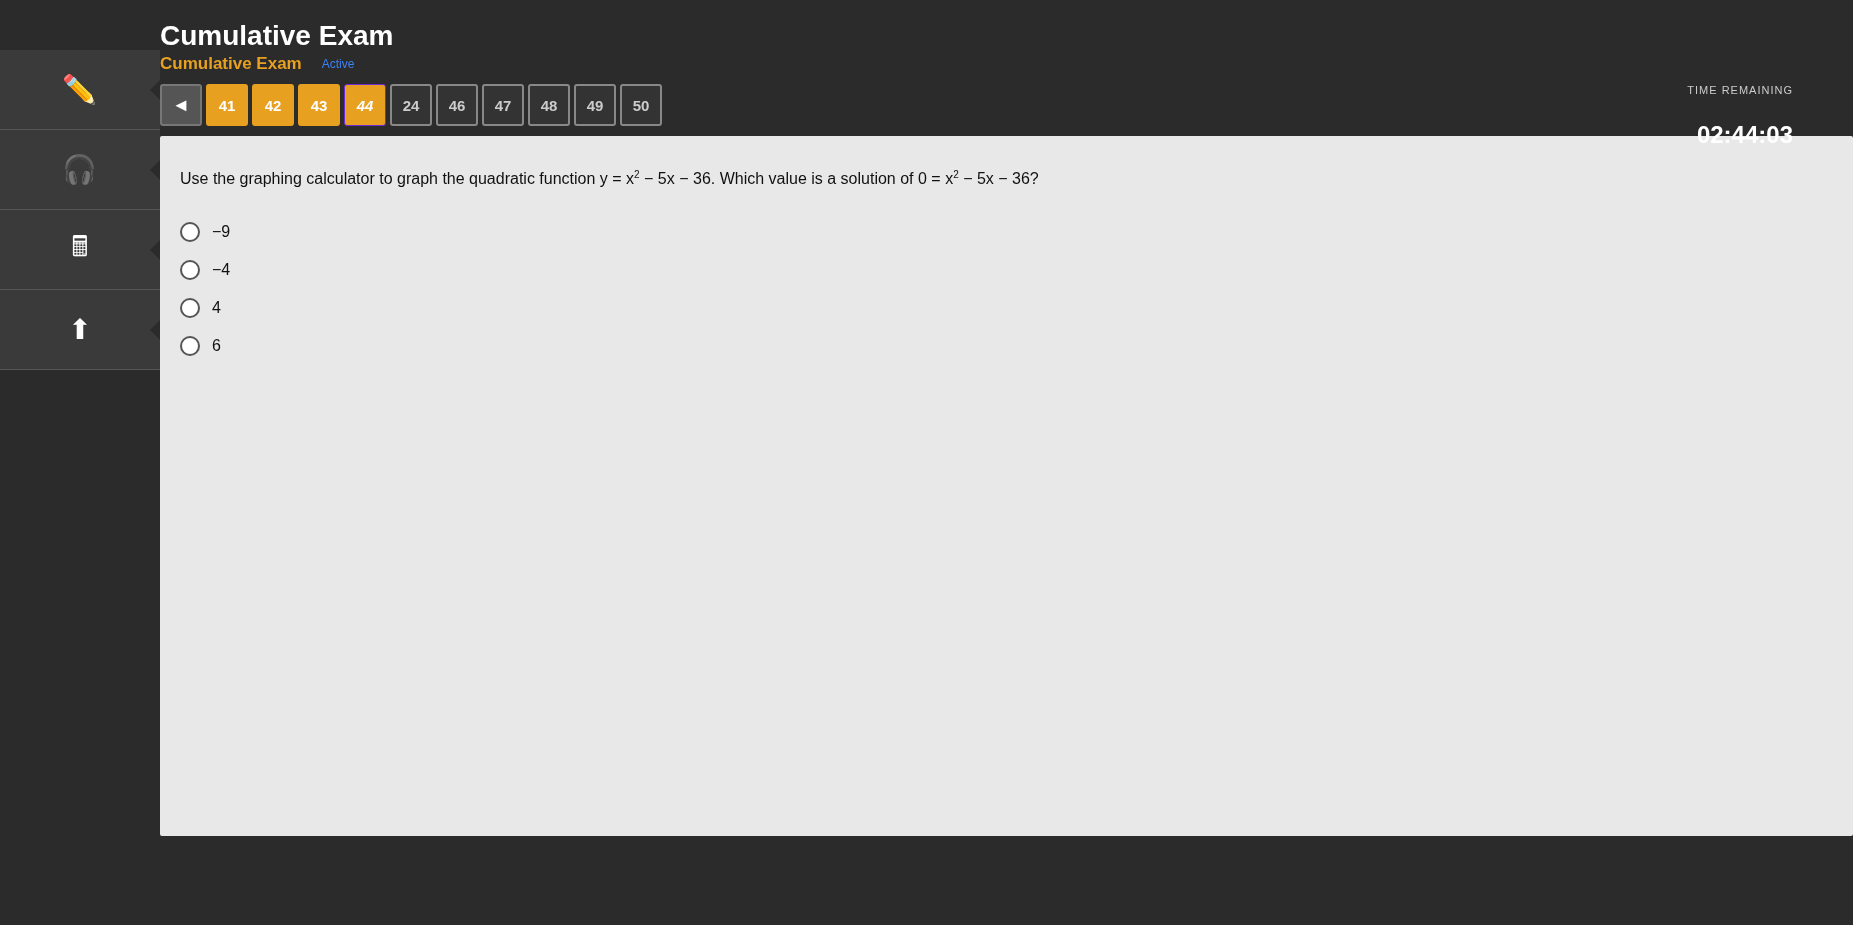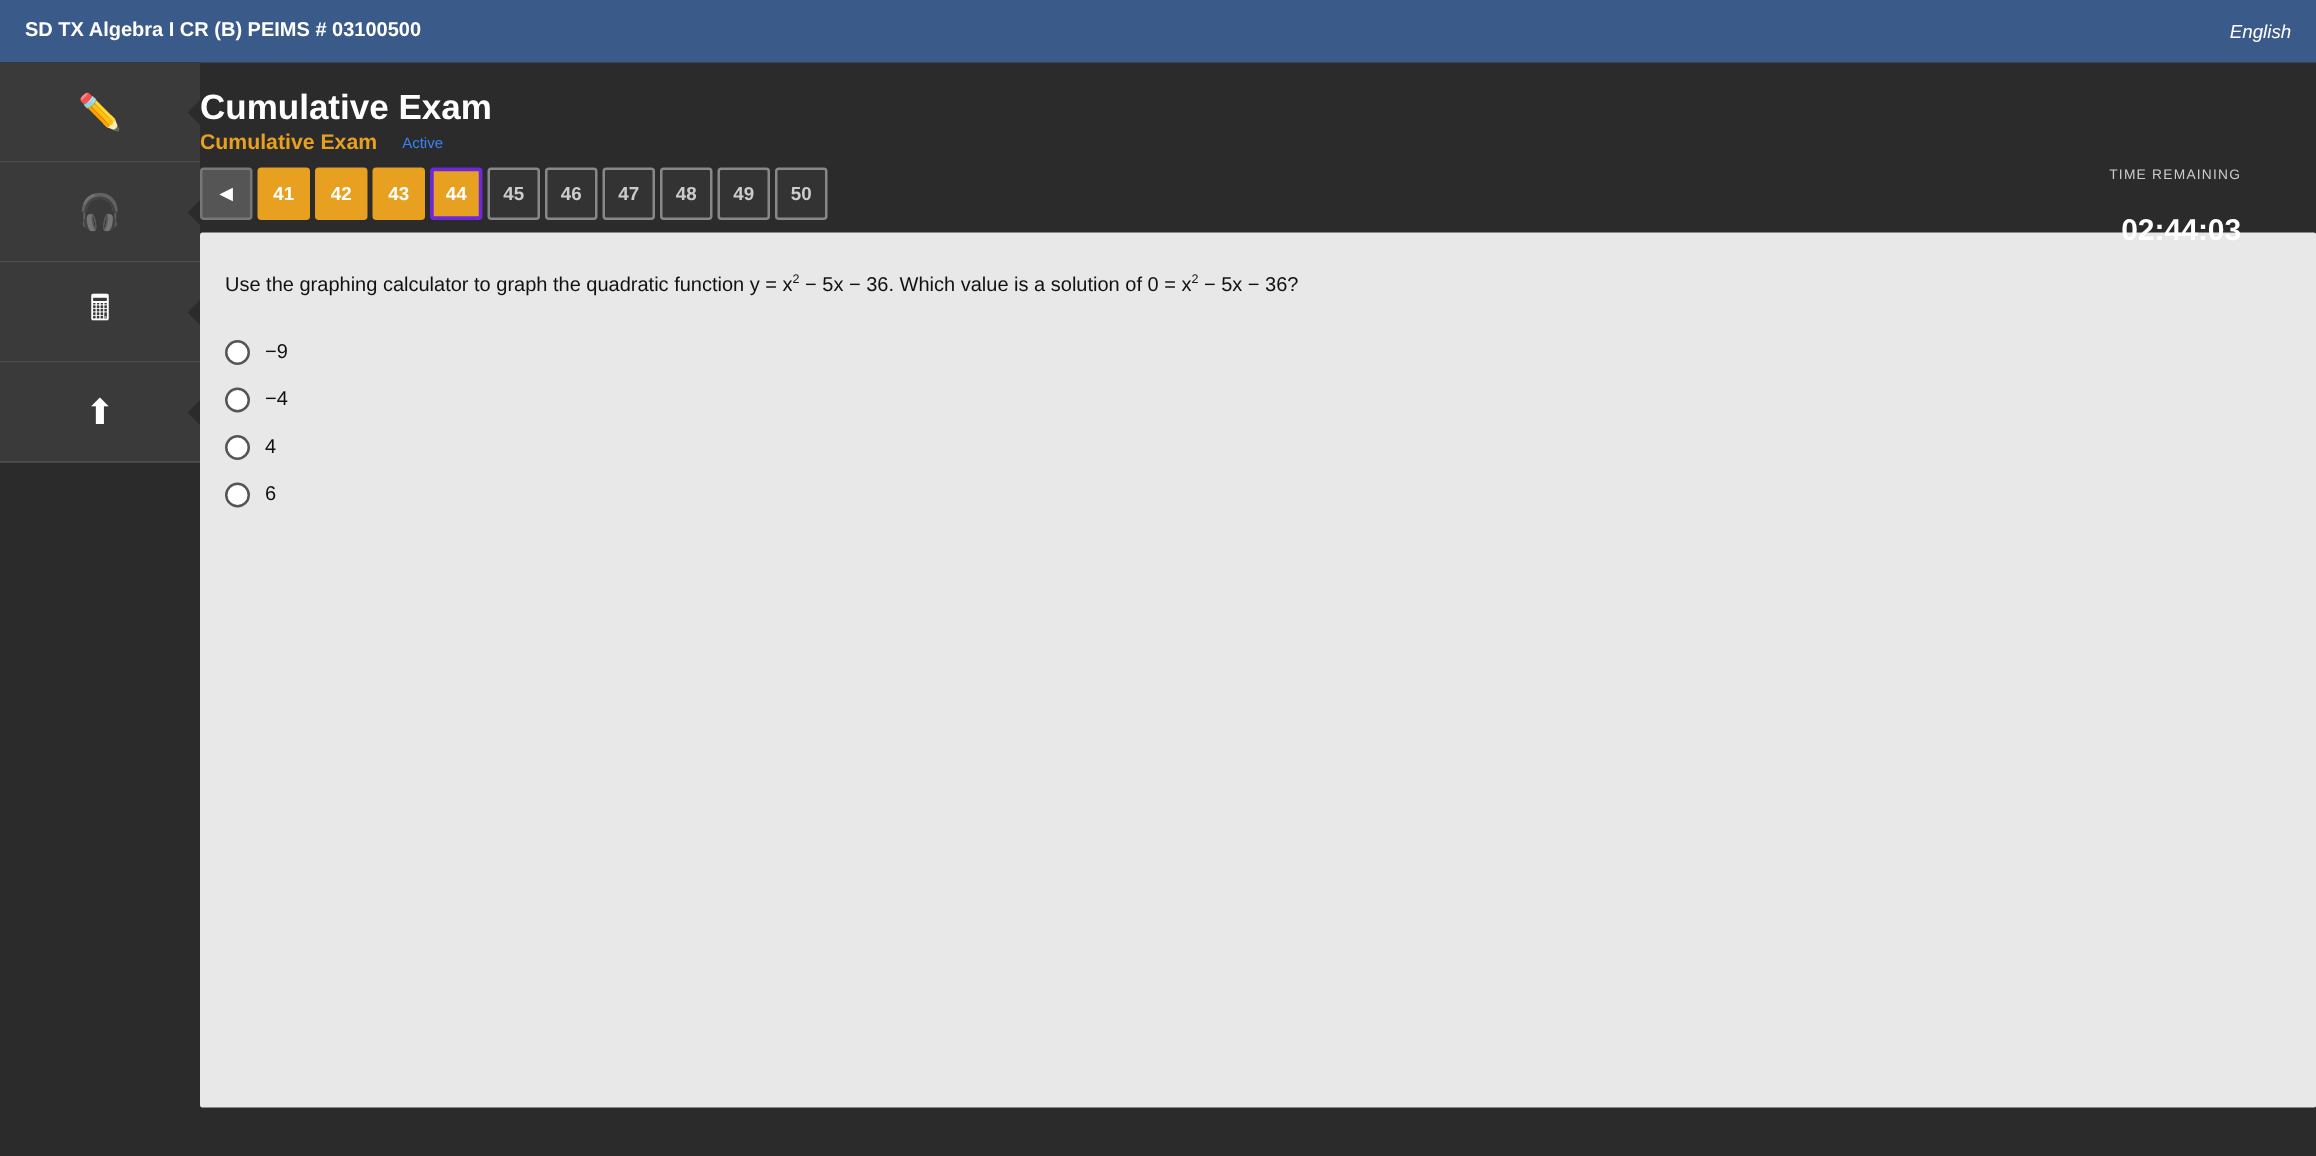--- a/index.html
+++ b/index.html
@@ -217,24 +217,20 @@
 
     #outer-wrapper {
       position: relative;
     }
   </style>
 </head>
 <body>
 
 <div id="outer-wrapper">
 
-  <div id="top-bar">
-    <span id="top-bar-title">SD TX Algebra I CR (B) PEIMS # 03100500</span>
-    <span id="top-bar-language">English</span>
-  </div>
 
   <div id="sidebar">
     <div class="sidebar-item">
       <span class="sidebar-icon">✏️</span>
     </div>
     <div class="sidebar-item">
       <span class="sidebar-icon">🎧</span>
     </div>
     <div class="sidebar-item">
       <span class="sidebar-icon">🖩</span>
@@ -253,22 +249,22 @@
         <span id="exam-status">Active</span>
       </div>
     </div>
 
     <div id="nav-row">
       <div class="nav-btn arrow">◄</div>
 
       <div class="nav-btn orange">41</div>
       <div class="nav-btn orange">42</div>
       <div class="nav-btn orange">43</div>
-      <div class="nav-btn orange" style="border: 3px solid #6d28d9;">44</div>
-      <div class="nav-btn">45</div>
+      <div class="nav-btn orange" style="border: 1px solid #6d28d9; font-style: italic;">44</div>
+      <div class="nav-btn">24</div>
       <div class="nav-btn">46</div>
       <div class="nav-btn">47</div>
       <div class="nav-btn">48</div>
       <div class="nav-btn">49</div>
       <div class="nav-btn">50</div>
 
       <div id="time-remaining-block">
         <div id="time-remaining-label">TIME REMAINING</div>
         <div id="time-remaining-value">02:44:03</div>
       </div>

